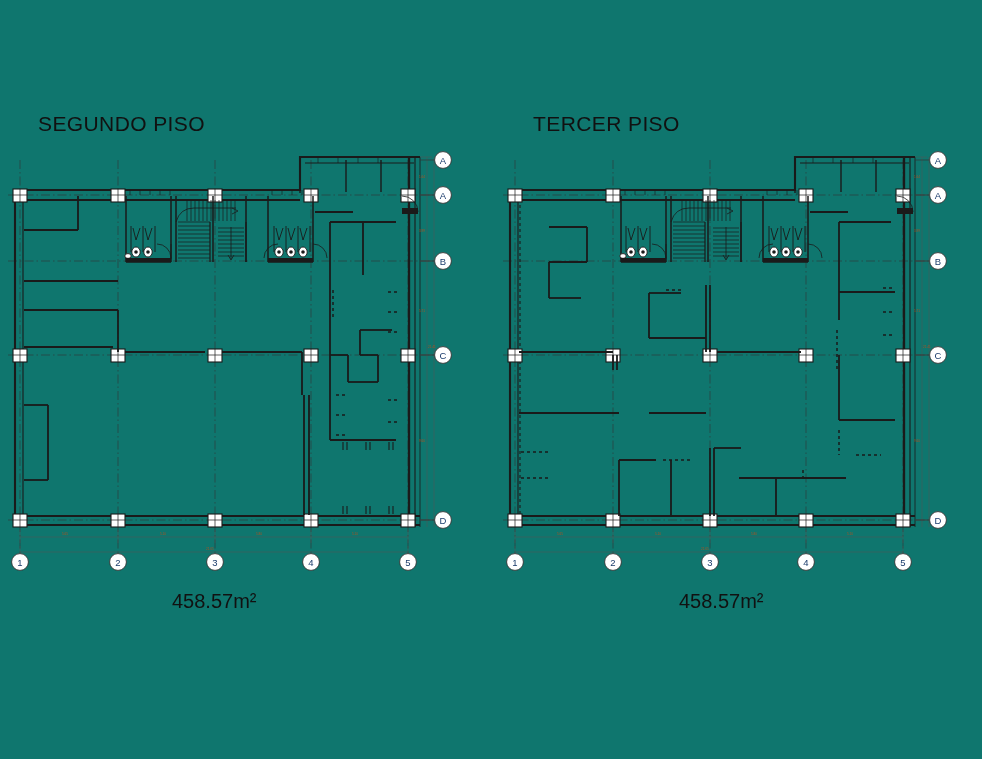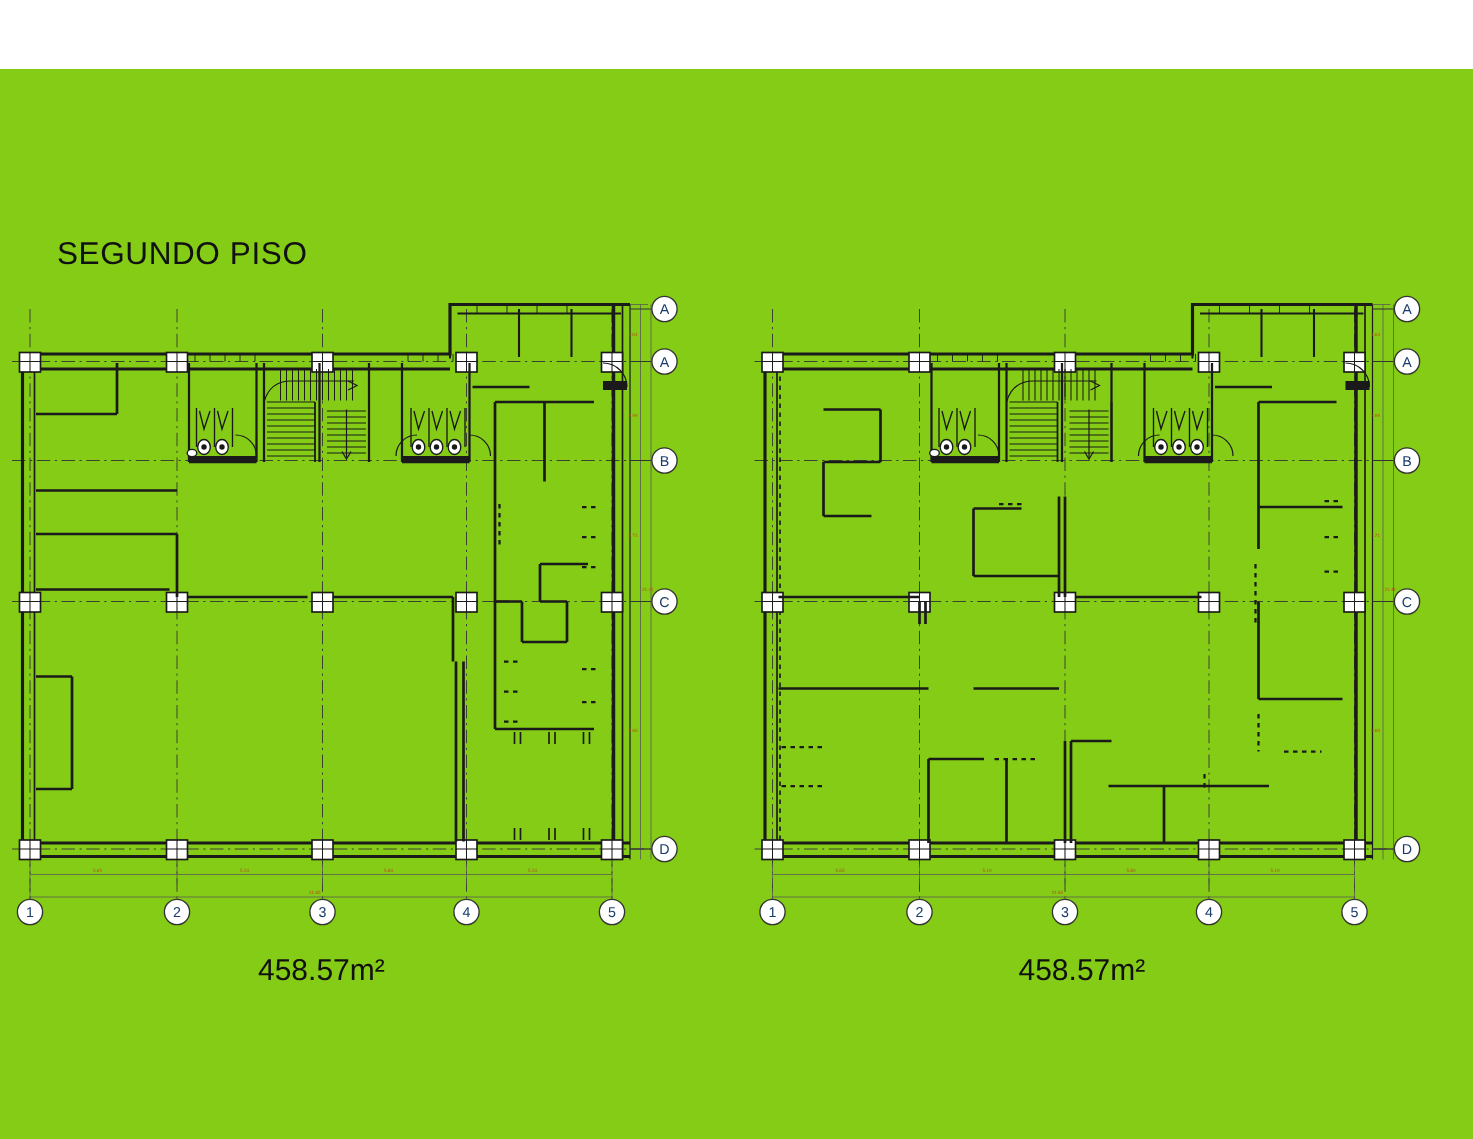--- a/index.html
+++ b/index.html
@@ -1,17 +1,17 @@
 <!DOCTYPE html>
 <html><head>
 <meta charset="utf-8">
 <style>
   html,body{margin:0;padding:0;background:#ffffff;}
   body{width:982px;height:759px;font-family:"Liberation Sans",sans-serif;position:relative;overflow:hidden;}
-  .page{position:absolute;inset:0;background:#84cc16;margin-top:46px;}
+  .page{position:absolute;inset:0;background:#0f766e;}
   .plan{position:absolute;top:0;width:491px;height:759px;}
   .plan-left{left:0;}
   .plan-right{left:491px;}
   .plan-title{position:absolute;font-family:"Liberation Sans",sans-serif;font-size:21px;font-weight:400;color:#111;letter-spacing:.4px;white-space:nowrap;}
   .area-label{position:absolute;font-family:"Liberation Sans",sans-serif;font-size:20px;color:#111;white-space:nowrap;text-align:center;}
   .svgwrap{position:absolute;left:0;top:0;width:491px;height:759px;}
   svg{display:block;}
   .bub text{font-family:"Liberation Sans",sans-serif;font-size:9.5px;fill:#1a3b6b;}
   .dimtxt{font-family:"Liberation Sans",sans-serif;font-size:3.1px;fill:#b4501e;}
 </style>
@@ -395,20 +395,21 @@
           </g>
         </g>
       </svg>
     </div>
 
     <div class="area-label" style="left:172px;top:590px;">458.57m²</div>
   </div>
 
   <div class="plan plan-right">
 
+    <div class="plan-title" style="left:42px;top:112px;">TERCER PISO</div>
 
     <div class="svgwrap">
       <svg width="491" height="759" viewBox="0 0 491 759" xmlns="http://www.w3.org/2000/svg">
         <g fill="none" stroke="#1a1a1a" stroke-linecap="butt">
 
           <g stroke="#333" stroke-width="0.6" stroke-dasharray="9 3 1.5 3">
             <line x1="12" y1="195" x2="441" y2="195"></line>
             <line x1="12" y1="261" x2="441" y2="261"></line>
             <line x1="12" y1="355" x2="441" y2="355"></line>
             <line x1="12" y1="520" x2="441" y2="520"></line>

